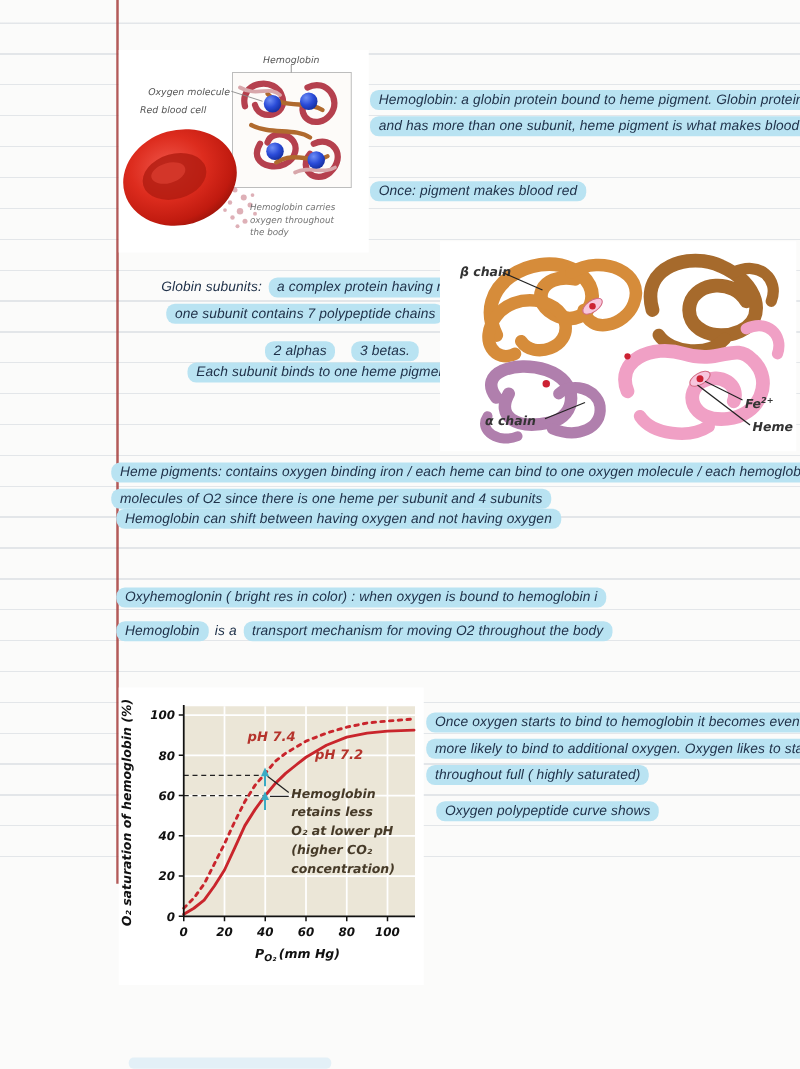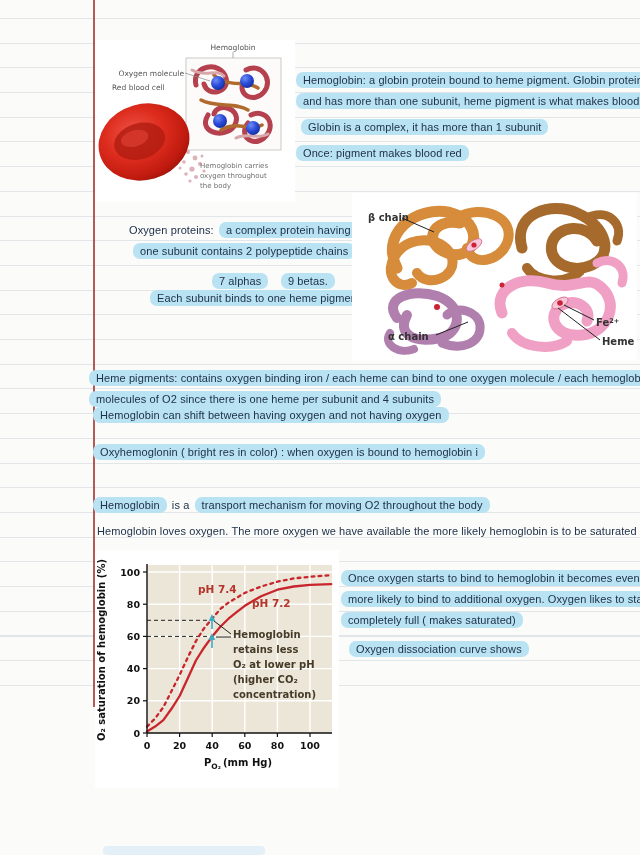--- a/index.html
+++ b/index.html
@@ -1,18 +1,18 @@
 <!DOCTYPE html>
 <html><head>
 <meta charset="utf-8">
 <style>
   html,body{margin:0;padding:0;}
   body{width:640px;height:855px;overflow:hidden;background:#fbfbfa;
        font-family:"Liberation Sans",sans-serif;}
-  .page{position:absolute;inset:0;width:640px;height:707px;}
+  .page{position:absolute;inset:0;width:640px;height:707px;font-style:italic;}
   .ruled{position:absolute;left:0;right:0;top:18px;bottom:0;
          background:repeating-linear-gradient(to bottom,#e3e6e9 0 1px,transparent 1px 24.7px);}
   .margin-line{position:absolute;left:93px;top:0;bottom:0;width:2px;background:#a63d3c;opacity:.85;}
   .whitebg{position:absolute;background:#fff;}
   .note{position:absolute;font-size:11px;color:#20324a;white-space:nowrap;letter-spacing:.1px;}
   .hl{background:#b9e3f2;border-radius:7px;padding:2px 7px;}
   .plain{padding:2px 2px;}
   svg text{font-family:"DejaVu Sans",sans-serif;}
   .smallcap{fill:#555;font-size:7.5px;}
   .figcap{fill:#707070;font-size:7px;}
@@ -102,30 +102,29 @@
     <text x="16" y="50" class="smallcap">Red blood cell</text>
     <g>
       <text x="104" y="128" class="figcap">Hemoglobin carries</text>
       <text x="104" y="138" class="figcap">oxygen throughout</text>
       <text x="104" y="148" class="figcap">the body</text>
     </g>
   </svg>
 
   <div class="note" style="left:296px;top:74px;"><span class="hl">Hemoglobin: a globin protein bound to heme pigment. Globin proteins is complex</span></div>
   <div class="note" style="left:296px;top:95px;"><span class="hl">and has more than one subunit, heme pigment is what makes blood red</span></div>
-  <div class="note" style="left:301px;top:121px;"><span class="hl">Globin is a complex, it has more than 1 subunit</span></div>
   <div class="note" style="left:296px;top:147px;"><span class="hl">Once: pigment makes blood red</span></div>
 
   <div class="note" style="left:127px;top:224px;">
-    <span class="plain">Oxygen proteins:</span>
+    <span class="plain">Globin subunits:</span>
     <span class="hl">a complex protein having more than</span>
   </div>
-  <div class="note" style="left:133px;top:245px;"><span class="hl">one subunit contains 2 polypeptide chains</span></div>
-  <div class="note" style="left:212px;top:275px;"><span class="hl">7 alphas</span></div>
-  <div class="note" style="left:281px;top:275px;"><span class="hl">9 betas.</span></div>
+  <div class="note" style="left:133px;top:245px;"><span class="hl">one subunit contains 7 polypeptide chains</span></div>
+  <div class="note" style="left:212px;top:275px;"><span class="hl">2 alphas</span></div>
+  <div class="note" style="left:281px;top:275px;"><span class="hl">3 betas.</span></div>
   <div class="note" style="left:150px;top:292px;"><span class="hl">Each subunit binds to one heme pigment</span></div>
 
   <div class="whitebg" style="left:352px;top:193px;width:285px;height:168px;"></div>
   <svg style="position:absolute;left:352px;top:193px;" width="285" height="170" viewBox="0 0 285 170">
     <g fill="none" stroke-linecap="round" stroke-linejoin="round">
       <path d="M45,75 C25,35 75,8 105,22 C135,36 120,70 95,60 C70,50 80,25 108,30" stroke="#d68c3a" stroke-width="11"></path>
       <path d="M60,90 C45,98 30,80 45,60 C60,40 95,45 100,65 C105,85 75,95 65,80" stroke="#d68c3a" stroke-width="10"></path>
       <path d="M105,25 C130,10 165,25 155,50 C148,68 120,75 115,55" stroke="#d68c3a" stroke-width="10"></path>
     </g>
     <g fill="none" stroke-linecap="round" stroke-linejoin="round">
@@ -159,27 +158,26 @@
     <line x1="84" y1="142" x2="116" y2="129" class="pointer"></line>
     <text x="244" y="133" class="chainlabel"><tspan>Fe</tspan><tspan dy="-3.5" font-size="6.5">2+</tspan></text>
     <line x1="242" y1="127" x2="212" y2="112" class="pointer"></line>
     <text x="250" y="152" class="chainlabel">Heme</text>
     <line x1="248" y1="147" x2="206" y2="115" class="pointer"></line>
   </svg>
 
   <div class="note" style="left:89px;top:372px;"><span class="hl">Heme pigments: contains oxygen binding iron / each heme can bind to one oxygen molecule / each hemoglobin carries 4</span></div>
   <div class="note" style="left:89px;top:393px;"><span class="hl">molecules of O2 since there is one heme per subunit and 4 subunits</span></div>
   <div class="note" style="left:93px;top:409px;"><span class="hl">Hemoglobin can shift between having oxygen and not having oxygen</span></div>
-  <div class="note" style="left:93px;top:446px;"><span class="hl">Oxyhemoglonin ( bright res in color) : when oxygen is bound to hemoglobin i</span></div>
+  <div class="note" style="left:93px;top:472px;"><span class="hl">Oxyhemoglonin ( bright res in color) : when oxygen is bound to hemoglobin i</span></div>
   <div class="note" style="left:93px;top:499px;">
     <span class="hl">Hemoglobin</span>
     <span class="plain">is a</span>
     <span class="hl">transport mechanism for moving O2 throughout the body</span>
   </div>
-  <div class="note" style="left:95px;top:525px;"><span class="plain">Hemoglobin loves oxygen. The more oxygen we have available the more likely hemoglobin is to be saturated</span></div>
 
   <div class="whitebg" style="left:95px;top:550px;width:244px;height:238px;"></div>
   <svg id="od-plot" style="position:absolute;left:94px;top:550px;" width="248" height="240" viewBox="0 0 248 240">
     <rect x="53" y="15" width="185" height="168" fill="#ebe6d7"></rect>
     <g id="plot-dynamic">
         <line x1="85.6" y1="15" x2="85.6" y2="183" class="grid"></line>
         <line x1="118.19999999999999" y1="15" x2="118.19999999999999" y2="183" class="grid"></line>
         <line x1="150.8" y1="15" x2="150.8" y2="183" class="grid"></line>
         <line x1="183.39999999999998" y1="15" x2="183.39999999999998" y2="183" class="grid"></line>
         <line x1="216" y1="15" x2="216" y2="183" class="grid"></line>
@@ -240,17 +238,17 @@
       <text x="139" y="133" class="anno">(higher CO₂</text>
       <text x="139" y="148" class="anno">concentration)</text>
     </g>
 
     <text transform="translate(11,100) rotate(-90)" text-anchor="middle" class="axislabel">O₂ saturation of hemoglobin (%)</text>
     <text x="110" y="216" class="axislabel"><tspan>P</tspan><tspan dy="2.5" font-size="7.5">O₂</tspan><tspan dy="-2.5" dx="2">(mm Hg)</tspan></text>
   </svg>
 
   <div class="note" style="left:341px;top:572px;"><span class="hl">Once oxygen starts to bind to hemoglobin it becomes even</span></div>
   <div class="note" style="left:341px;top:593px;"><span class="hl">more likely to bind to additional oxygen. Oxygen likes to stay</span></div>
-  <div class="note" style="left:341px;top:614px;"><span class="hl">completely full ( makes saturated)</span></div>
-  <div class="note" style="left:349px;top:643px;"><span class="hl">Oxygen dissociation curve shows</span></div>
+  <div class="note" style="left:341px;top:614px;"><span class="hl">throughout full ( highly saturated)</span></div>
+  <div class="note" style="left:349px;top:643px;"><span class="hl">Oxygen polypeptide curve shows</span></div>
 
   <div class="bottom-strip"></div>
 </div>
 
 </body></html>

